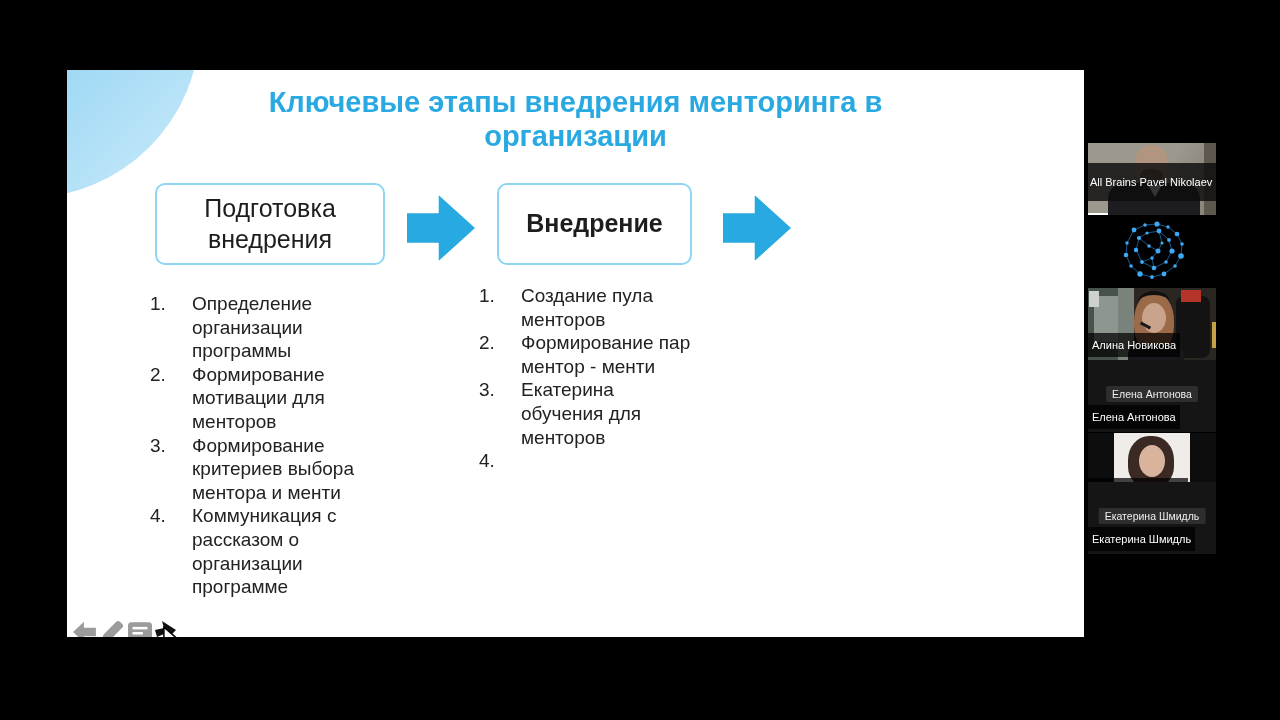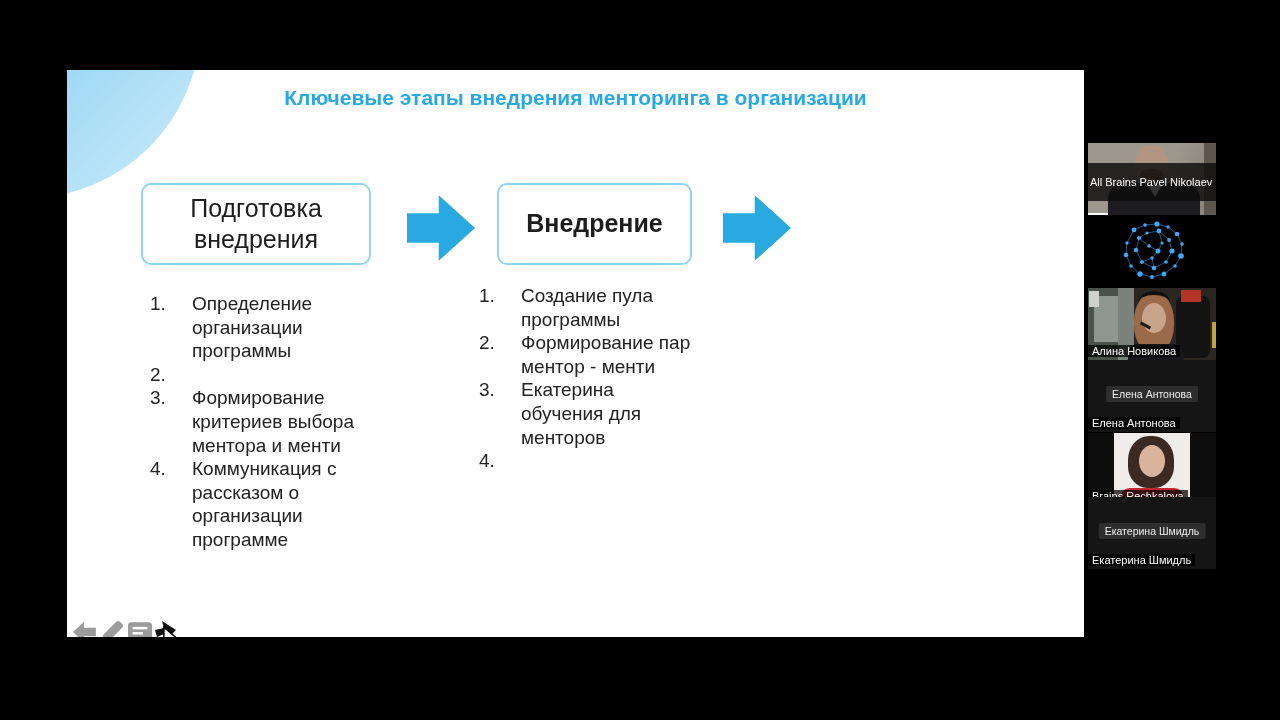--- a/index.html
+++ b/index.html
@@ -4,25 +4,25 @@
 <style>
   html,body{margin:0;padding:0;background:#000;}
   #stage{position:relative;width:1280px;height:720px;background:#000;overflow:hidden;
          font-family:"Liberation Sans",sans-serif;}
 
   
   .slide{position:absolute;left:67px;top:70px;width:1017px;height:567px;background:#fff;overflow:hidden;}
   .corner-circle{position:absolute;left:-213px;top:-218px;width:346px;height:346px;border-radius:50%;
                  background:linear-gradient(135deg,#6ec4ec 20%,#c6e9fa 95%);}
   .slide-title{position:absolute;left:110px;right:110px;top:16px;text-align:center;
-               font-size:21px;font-weight:700;line-height:1.17;color:#29a9e1;}
+               font-size:29px;font-weight:700;line-height:1.17;color:#29a9e1;}
   .stage-box{position:absolute;top:113px;height:78px;border:2px solid #8fd5f1;border-radius:10px;
              background:#fff;display:flex;align-items:center;justify-content:center;text-align:center;
              font-size:25px;color:#1d1d1d;line-height:1.25;}
-  #box-1{left:74px;width:226px;}
+  #box-1{left:88px;width:226px;}
   #box-2{left:430px;width:191px;font-weight:bold;}
   #box-3{left:740px;width:214px;}
   .flow-arrow{position:absolute;top:122px;width:68px;height:72px;}
   #arrow-1{left:340px;}
   #arrow-2{left:656px;}
 
   .num-list{position:absolute;width:240px;font-size:19px;line-height:23.6px;color:#222;}
   #list-1{left:83px;top:222px;}
   #list-2{left:412px;top:214px;}
   .num-item{display:flex;}
@@ -33,21 +33,21 @@
   .tool-icon{position:absolute;top:550px;width:24px;height:24px;}
   #tool-back{left:6px;}
   #tool-pencil{left:33px;}
   #tool-comment{left:61px;}
   #tool-next{left:87px;}
   #mouse-cursor{position:absolute;left:95px;top:556px;width:20px;height:26px;}
 
   
   .tile{position:absolute;left:1088px;width:128px;height:72px;overflow:hidden;background:#141414;}
   .tile .name-label{position:absolute;left:0;bottom:3px;background:rgba(0,0,0,0.72);color:#fff;
-                    font-size:11px;padding:0 4px;white-space:nowrap;}
+                    font-size:11px;padding:6px 4px;white-space:nowrap;}
   .tile .center-pill{position:absolute;left:50%;top:50%;transform:translate(-50%,-62%);
                      background:#2e2e2e;color:#eee;font-size:10.5px;padding:2px 6px;border-radius:2px;
                      white-space:nowrap;}
   
   #tile-1{background:linear-gradient(120deg,#9c988e 55%,#8b877c 80%);}
   #tile-1 .door{position:absolute;right:0;top:0;width:12px;height:100%;background:#5e574d;}
   #tile-1 .body{position:absolute;left:20px;bottom:0;width:92px;height:32px;background:#1d1d21;
                 border-radius:16px 16px 0 0;}
   #tile-1 .collar{position:absolute;left:60px;bottom:18px;width:0;height:0;
                   border-left:7px solid transparent;border-right:7px solid transparent;
@@ -111,35 +111,36 @@
     </svg>
 
 
     <div class="num-list" id="list-1">
       <div class="num-item">
         <span class="num">1.</span>
         <span class="txt">Определение организации программы</span>
       </div>
       <div class="num-item">
         <span class="num">2.</span>
+        <span class="txt">Формирование мотивации для менторов</span>
       </div>
       <div class="num-item">
         <span class="num">3.</span>
         <span class="txt">Формирование критериев выбора ментора и менти</span>
       </div>
       <div class="num-item">
         <span class="num">4.</span>
         <span class="txt">Коммуникация с рассказом о организации программе</span>
       </div>
     </div>
 
     <div class="num-list" id="list-2">
       <div class="num-item">
         <span class="num">1.</span>
-        <span class="txt">Создание пула программы</span>
+        <span class="txt">Создание пула менторов</span>
       </div>
       <div class="num-item">
         <span class="num">2.</span>
         <span class="txt">Формирование пар ментор - менти</span>
       </div>
       <div class="num-item">
         <span class="num">3.</span>
         <span class="txt">Екатерина обучения для менторов</span>
       </div>
       <div class="num-item">
@@ -240,18 +241,18 @@
 
   <div class="tile" id="tile-5" style="top:433px;">
     <div class="photo">
       <div class="hair"></div>
       <div class="face"></div>
       <div class="red-top"></div>
     </div>
     <div class="name-label">Brains Rechkalova</div>
   </div>
 
-  <div class="tile" id="tile-6" style="top:497px;">
+  <div class="tile" id="tile-6" style="top:482px;">
     <div class="center-pill">Екатерина Шмидль</div>
     <div class="name-label">Екатерина Шмидль</div>
   </div>
 
 </div>
 
 </body></html>

